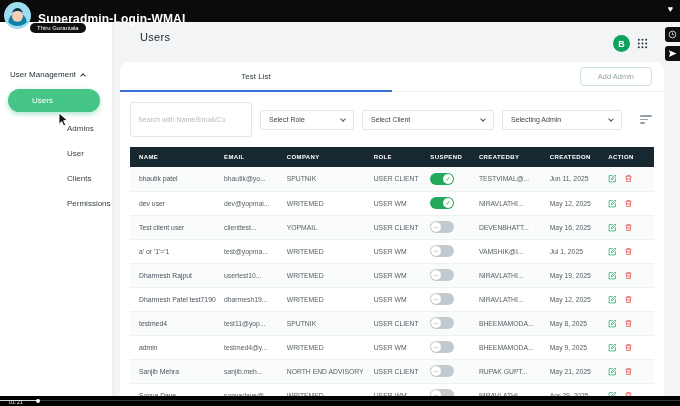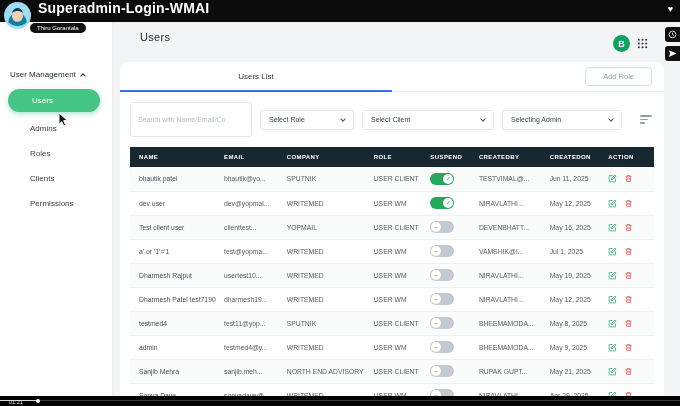--- a/index.html
+++ b/index.html
@@ -1,34 +1,34 @@
 <!DOCTYPE html>
 <html><head>
 <meta charset="utf-8">
 <style>
   * { box-sizing: border-box; margin: 0; padding: 0; }
   html,body { width:680px; height:406px; overflow:hidden; font-family:"Liberation Sans", sans-serif; background:#f2f4f5; position:relative; }
 
   
   .topbar { position:absolute; top:0; left:0; right:0; height:22px; background:#0b0b0b; z-index:20; }
-  .app-title { position:absolute; left:38px; top:0; color:#fff; font-size:14px; font-weight:bold; letter-spacing:.2px; }
+  .app-title { position:absolute; left:38px; top:12px; color:#fff; font-size:12px; font-weight:bold; letter-spacing:.2px; }
   .logo { position:absolute; left:4px; top:2px; width:27px; height:27px; z-index:25; }
   .badge { position:absolute; left:30px; top:23px; background:#101010; color:#fff; font-size:6px; padding:2px 7px; border-radius:7px; z-index:25; }
   .heart-btn { position:absolute; right:7px; top:4px; color:#fff; font-size:9px; z-index:26; cursor:pointer; }
   .edge-btn { position:absolute; right:0; width:15px; height:15px; background:#101010; border-radius:3px 0 0 3px; display:flex; align-items:center; justify-content:center; z-index:26; cursor:pointer; }
   .edge-clock { top:27px; }
   .edge-send { top:46px; }
 
   
   .sidebar { position:absolute; left:0; top:22px; width:112px; bottom:10px; background:#fff; z-index:5; box-shadow:1px 0 3px rgba(0,0,0,.05); }
   .sb-section { display:flex; align-items:center; gap:5px; margin:48px 0 10px 10px; font-size:8px; color:#1d2a32; cursor:pointer; }
   .chev { width:4px; height:4px; border-right:1.2px solid #333; border-bottom:1.2px solid #333; display:inline-block; }
   .chev.up { transform:rotate(-135deg); margin-top:2px; }
   .chev.down { transform:rotate(45deg); margin-top:-2px; }
-  .side-item { font-size:8px; color:#3a4449; padding:8px 8px 8px 30px; cursor:pointer; }
+  .side-item { font-size:8px; color:#3a4449; padding:8px 8px 8px 30px; cursor:pointer;margin-left:37px; }
   .side-item.active { background:#45c687; color:#fff; border-radius:14px; margin:0 12px 4px 8px; padding:7px 0 7px 24px; box-shadow:0 2px 5px rgba(69,198,135,.45); }
 
   
   .main { position:absolute; left:112px; top:22px; right:0; bottom:10px; background:#f2f4f5; }
   .page-title { position:absolute; left:28px; top:9px; font-size:11px; color:#1d2a32; letter-spacing:.3px; }
   .header-right { position:absolute; right:32px; top:13px; display:flex; align-items:center; gap:7px; z-index:6; }
   .b-avatar { width:17px; height:17px; border-radius:50%; background:#0fa15f; color:#fff; font-size:9px; font-weight:bold; display:flex; align-items:center; justify-content:center; cursor:pointer; }
 
   .card { position:absolute; left:8px; right:16px; top:40px; bottom:0; background:#fff; border-radius:8px 8px 0 0; overflow:hidden; }
   .tabs { position:relative; height:30px; border-bottom:1px solid #eceff0; }
@@ -97,21 +97,21 @@
     </svg>
 </span>
 
 <div class="sidebar">
   <div class="sb-section">
     <span>User Management</span>
     <span class="chev up"></span>
   </div>
   <div class="side-item active">Users</div>
   <div class="side-item">Admins</div>
-  <div class="side-item">Roles</div>
+  <div class="side-item">User</div>
   <div class="side-item">Clients</div>
   <div class="side-item">Permissions</div>
 </div>
 
 <div class="main">
   <div class="page-title">Users</div>
   <div class="header-right">
     <span class="b-avatar">B</span>
     <span style="display:inline-flex;cursor:pointer;">
       <svg width="11" height="11" viewBox="0 0 24 24" fill="#2b3238">
@@ -123,22 +123,22 @@
           <circle cx="20" cy="12" r="2.2"></circle>
         <circle cx="4" cy="20" r="2.2"></circle>
           <circle cx="12" cy="20" r="2.2"></circle>
           <circle cx="20" cy="20" r="2.2"></circle>
       </svg>
     </span>
   </div>
 
   <div class="card">
     <div class="tabs">
-      <div class="tab-active">Users List</div>
-      <div class="add-users">Add Role</div>
+      <div class="tab-active">Test List</div>
+      <div class="add-users">Add Admin</div>
     </div>
 
     <div class="filters">
       <input class="search" placeholder="Search with Name/Email/Co" style="">
       <div class="select sel-role">
         <span>Select Role</span>
         <span class="chev down"></span>
       </div>
       <div class="select sel-client">
         <span>Select Client</span>

